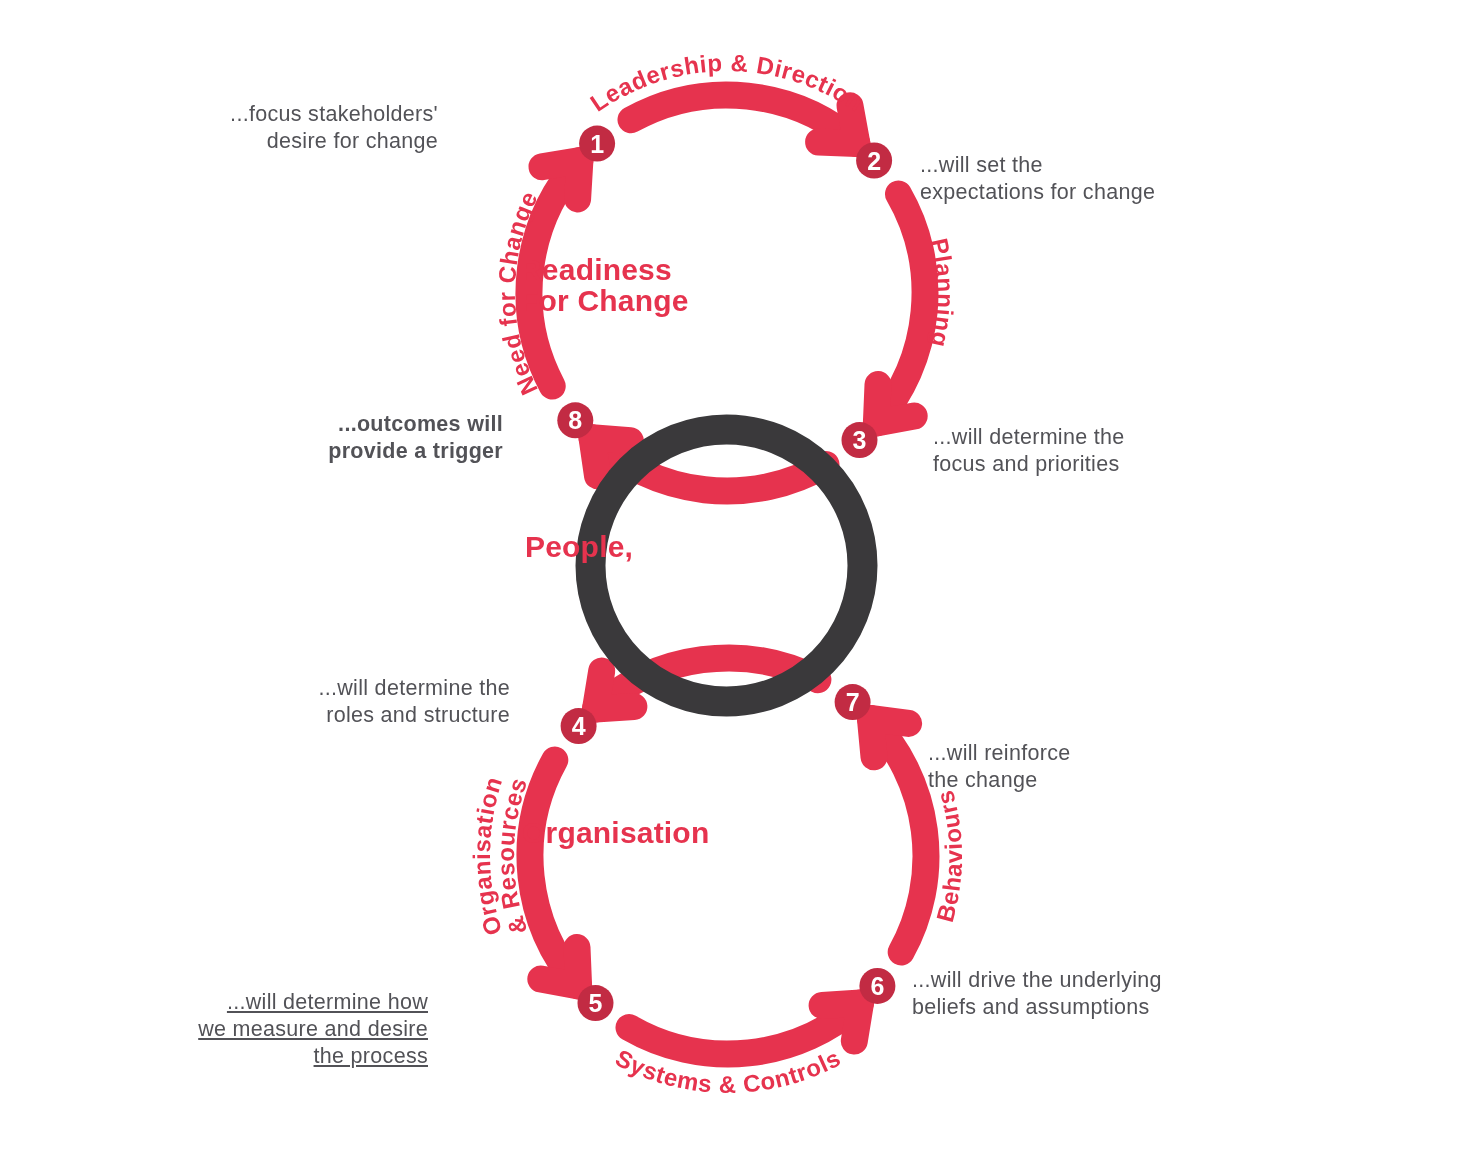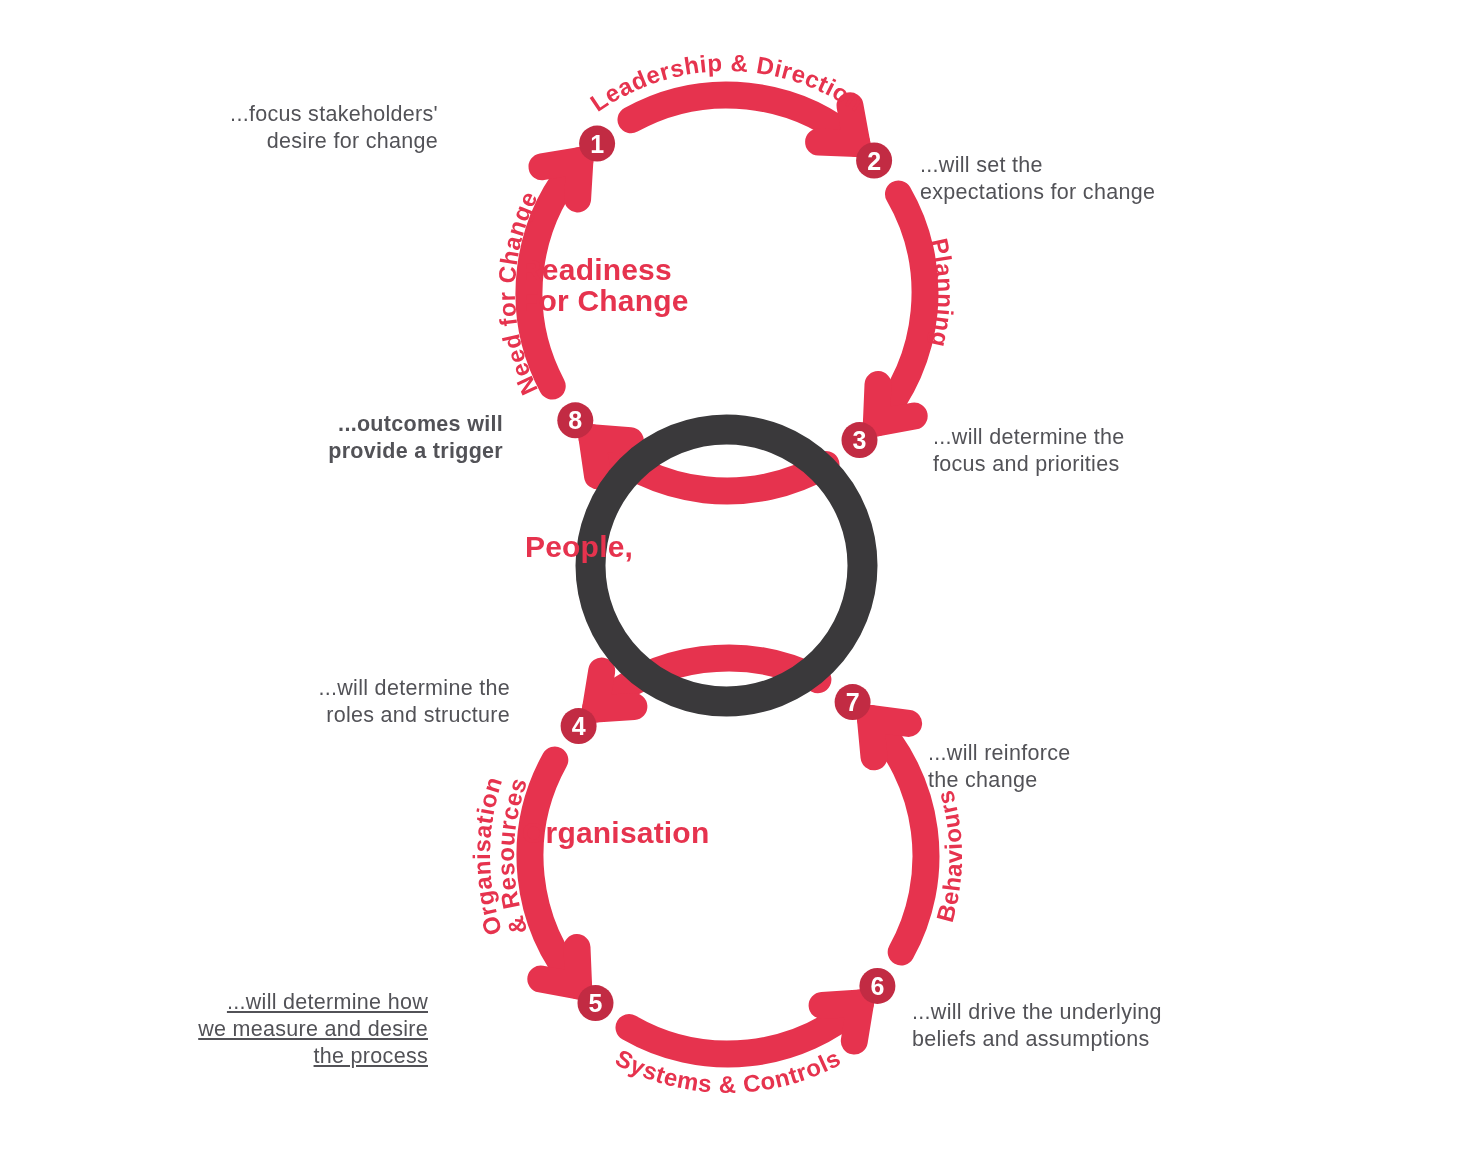--- a/index.html
+++ b/index.html
@@ -156,18 +156,18 @@
   </div>
   <div class="note" style="left:928px;top:692px;margin-top:48px;">
     <div>...will reinforce</div>
     <div>the change</div>
   </div>
   <div class="note right" style="right:1034px;top:989px;text-decoration:underline;">
     <div>...will determine how</div>
     <div>we measure and desire</div>
     <div>the process</div>
   </div>
-  <div class="note" style="left:912px;top:967px;margin-top:32px;">
+  <div class="note" style="left:912px;top:967px;">
     <div>...will drive the underlying</div>
     <div>beliefs and assumptions</div>
   </div>
 
 </div>
 
 </body></html>

